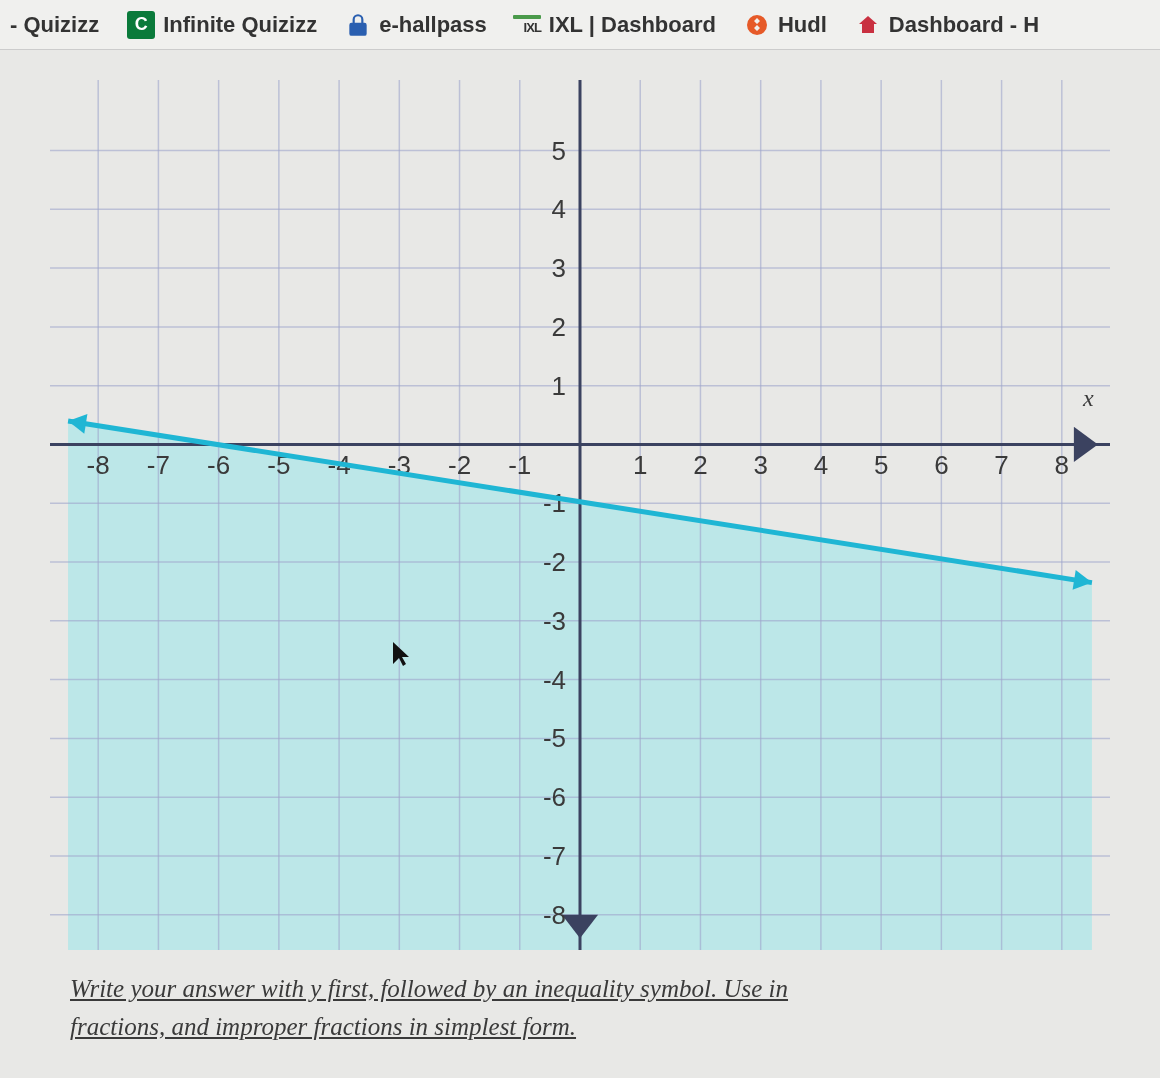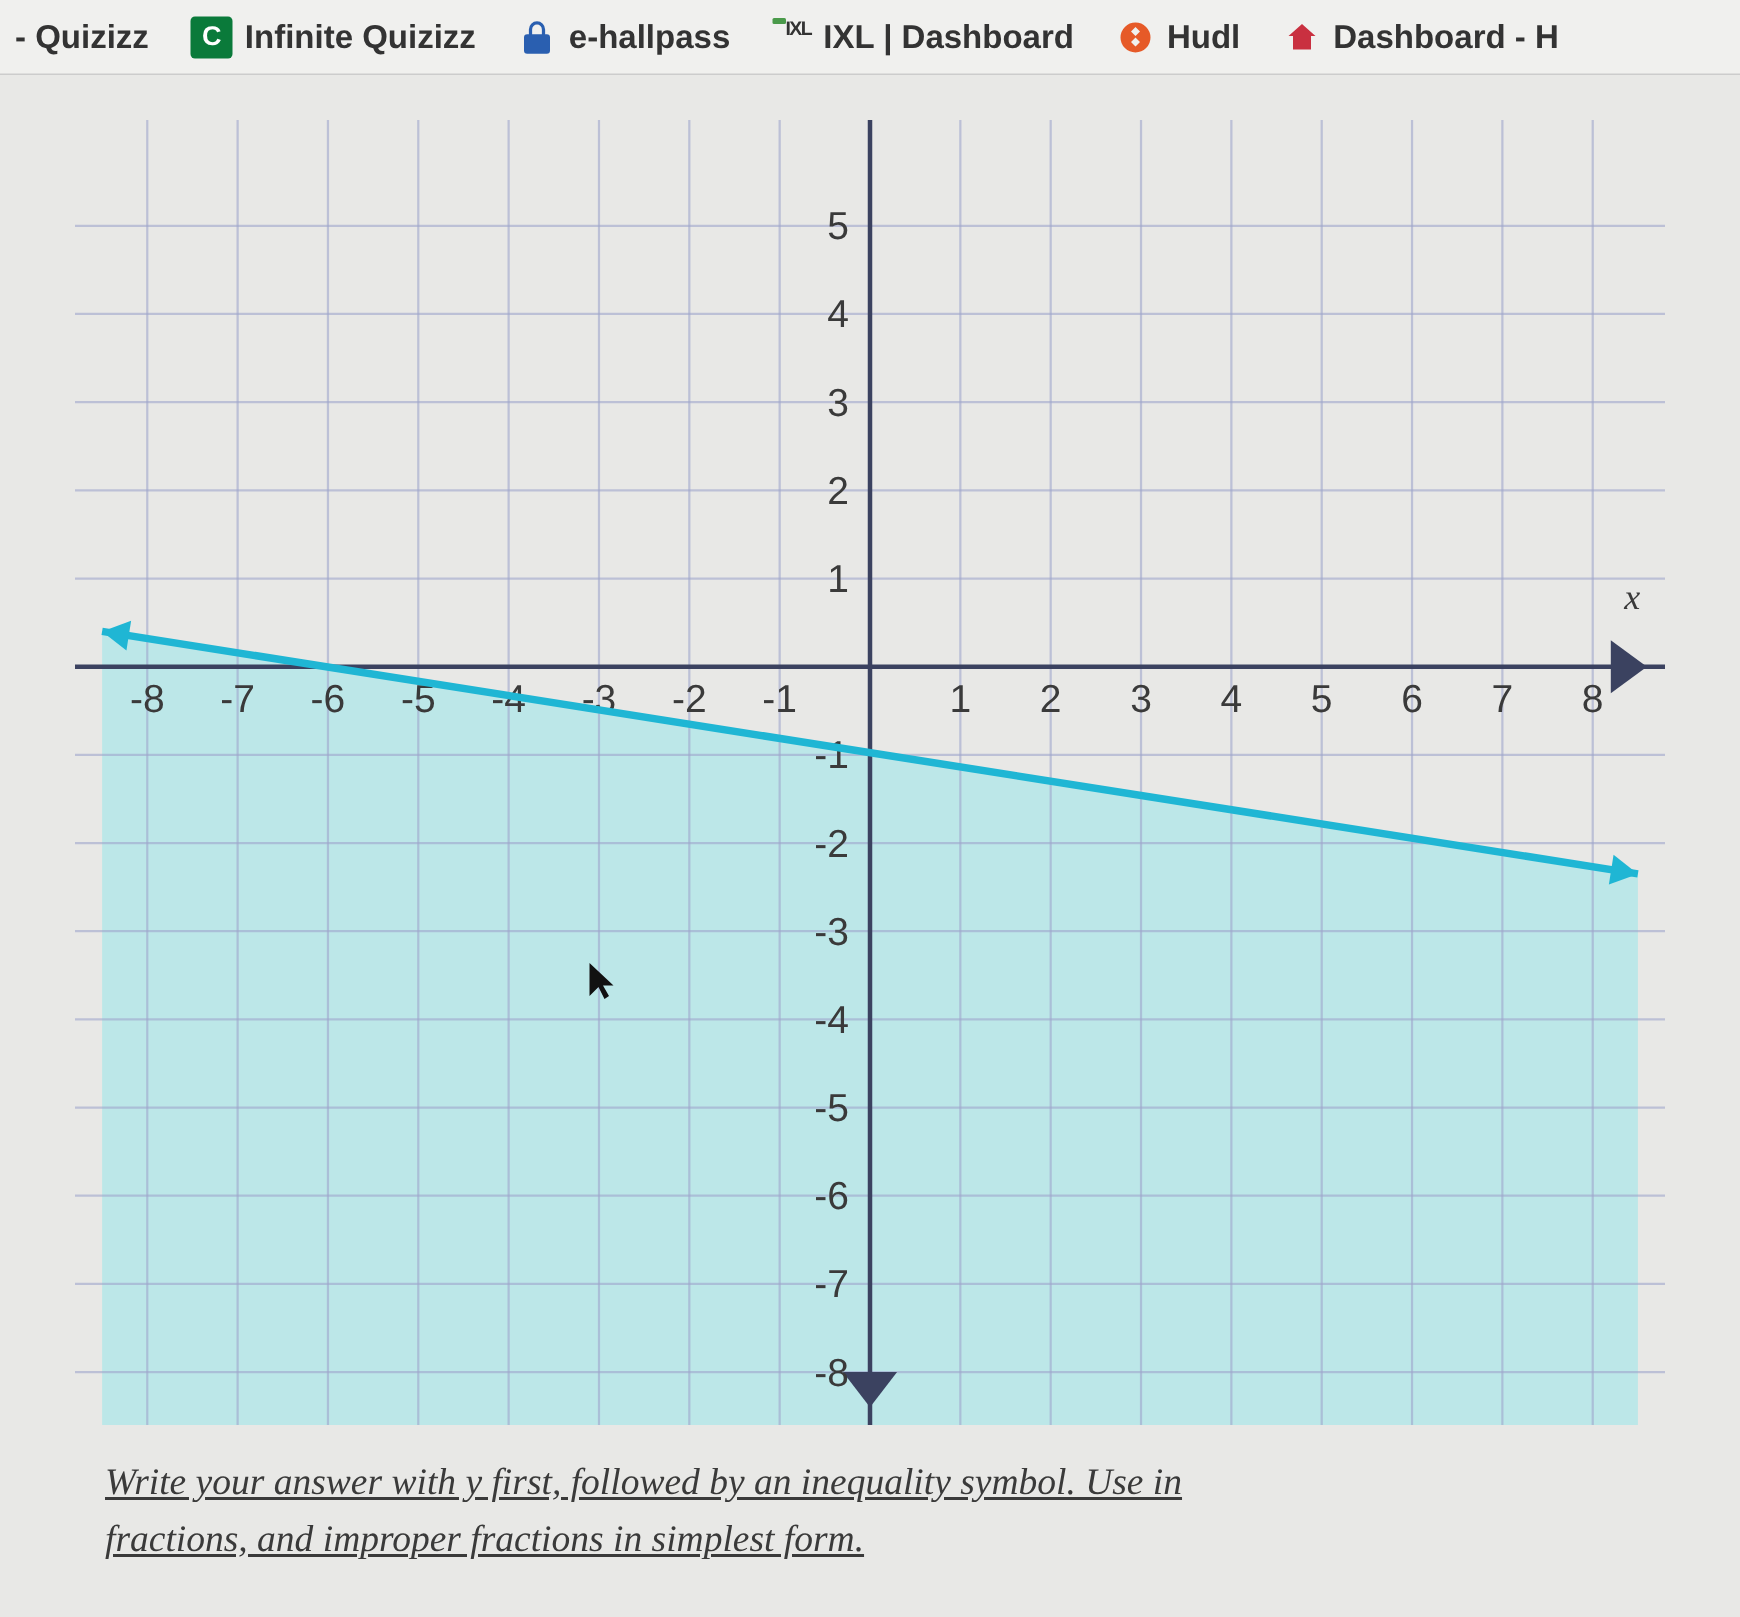--- a/index.html
+++ b/index.html
@@ -52,22 +52,22 @@
       align-items: center;
       justify-content: center;
       border-radius: 3px;
     }
     .icon-hallpass {
       color: #2a5fb0;
       font-size: 26px;
     }
     .icon-ixl {
       display: flex;
-      flex-direction: row;
-      align-items: flex-start;
+      flex-direction: column;
+      align-items: flex-end;
       line-height: 1;
     }
     .icon-ixl-top {
       height: 4px;
       width: 28px;
       background: #4a9a4a;
       margin-bottom: 2px;
       border-radius: 1px;
     }
     .icon-ixl-text {

